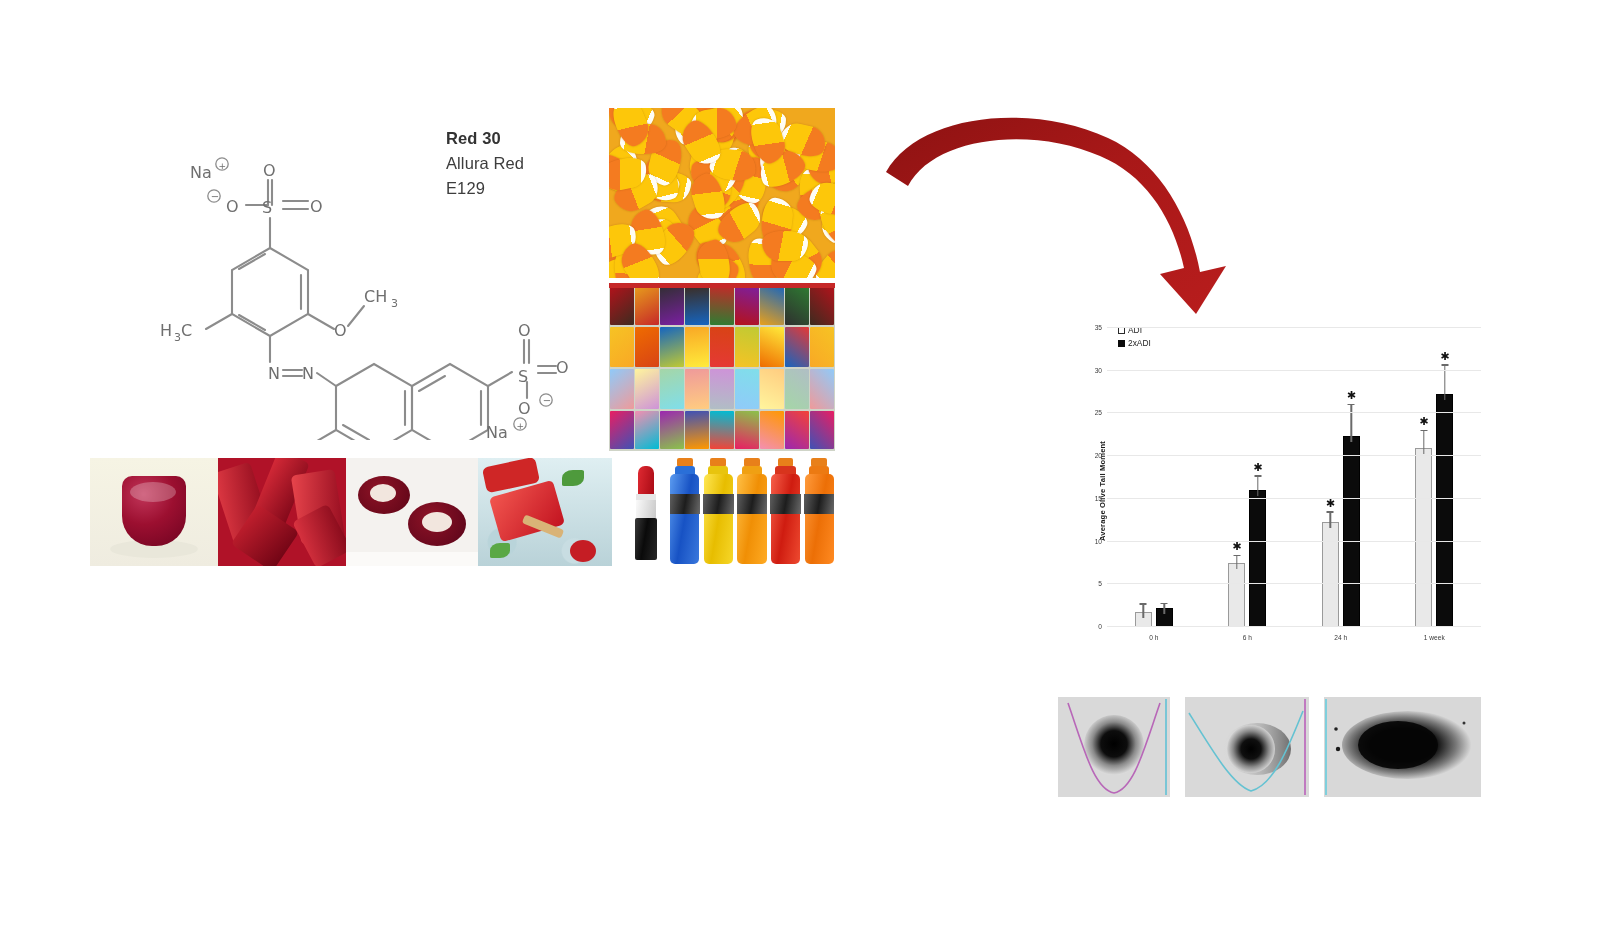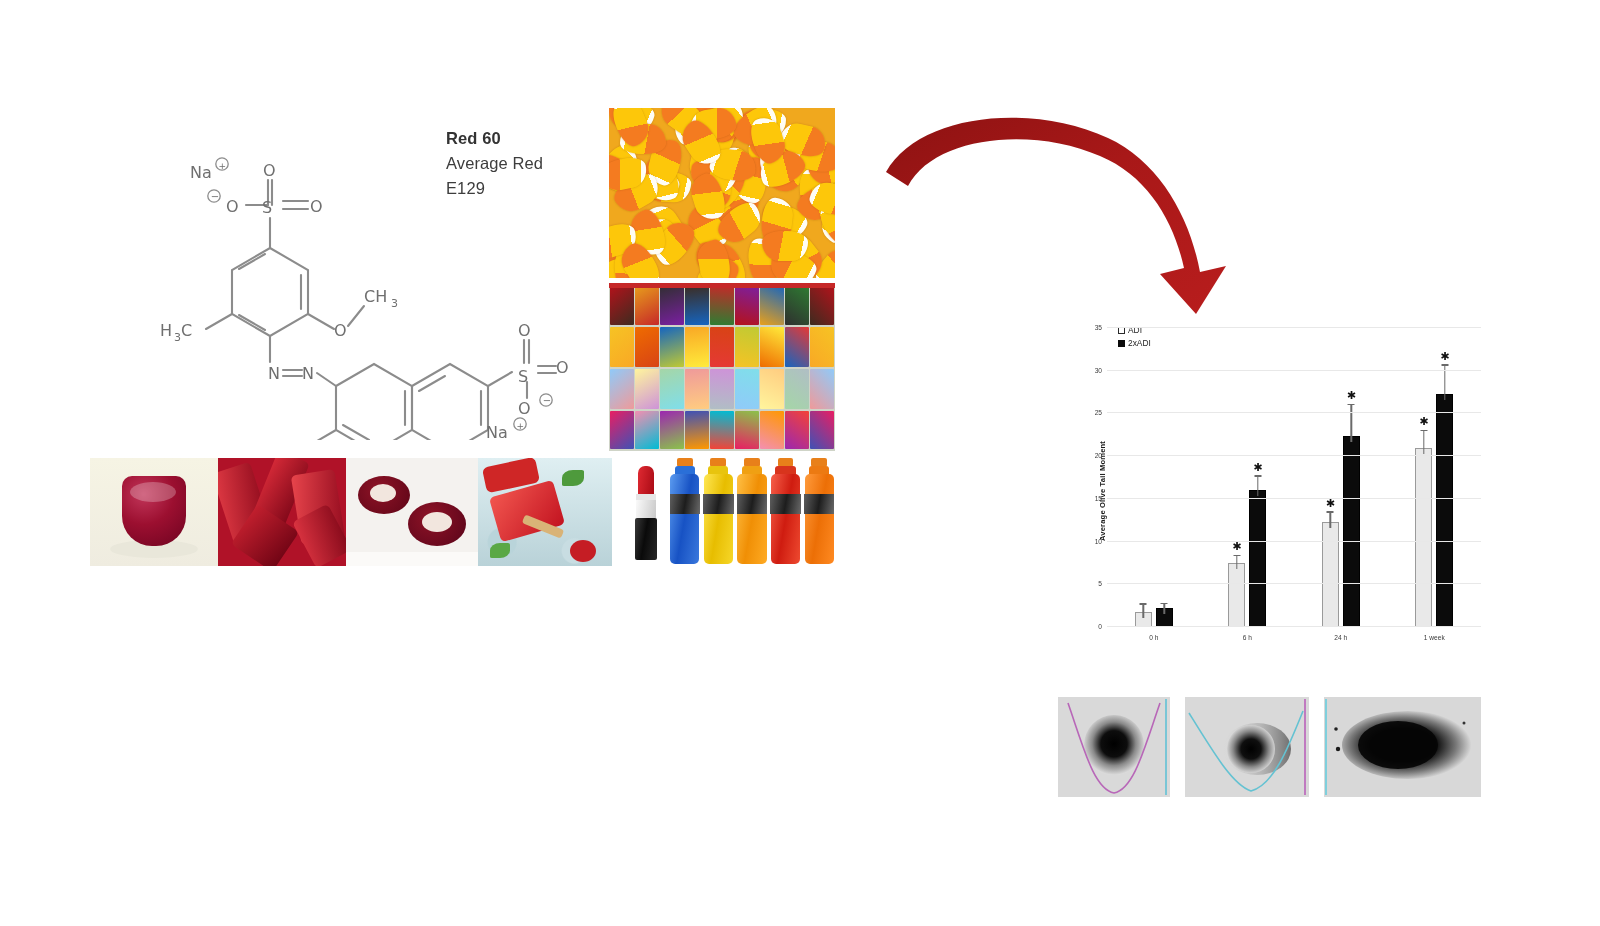--- a/index.html
+++ b/index.html
@@ -175,22 +175,22 @@
         <text x="392.8" y="273.6" font-size="10">−</text>
 
         <text x="336" y="308" font-size="16">Na</text>
         <circle cx="370" cy="294" r="6.2" fill="none" stroke="#8c8c8c" stroke-width="1.3"></circle>
         <text x="366.6" y="298.5" font-size="9">+</text>
       </g>
     </svg>
   </div>
 
   <div class="chem-label">
-    <div class="l1">Red 60</div>
-    <div class="l2">Average Red</div>
+    <div class="l1">Red 30</div>
+    <div class="l2">Allura Red</div>
     <div class="l3">E129</div>
   </div>
 
   <div class="photo" id="candycorn">
     <div class="cc-wrap" id="ccwrap">
         <div class="cc-k" style="left: 92.7954px; top: 84.4558px; transform: rotate(41.571deg);"></div>
         <div class="cc-k" style="left: 36.1148px; top: 64.2321px; transform: rotate(182.298deg);"></div>
         <div class="cc-k" style="left: -1.93167px; top: 139.166px; transform: rotate(212.191deg);"></div>
         <div class="cc-k" style="left: 74.4895px; top: 36.9236px; transform: rotate(281.252deg);"></div>
         <div class="cc-k" style="left: 131.212px; top: 1.17207px; transform: rotate(179.478deg);"></div>

